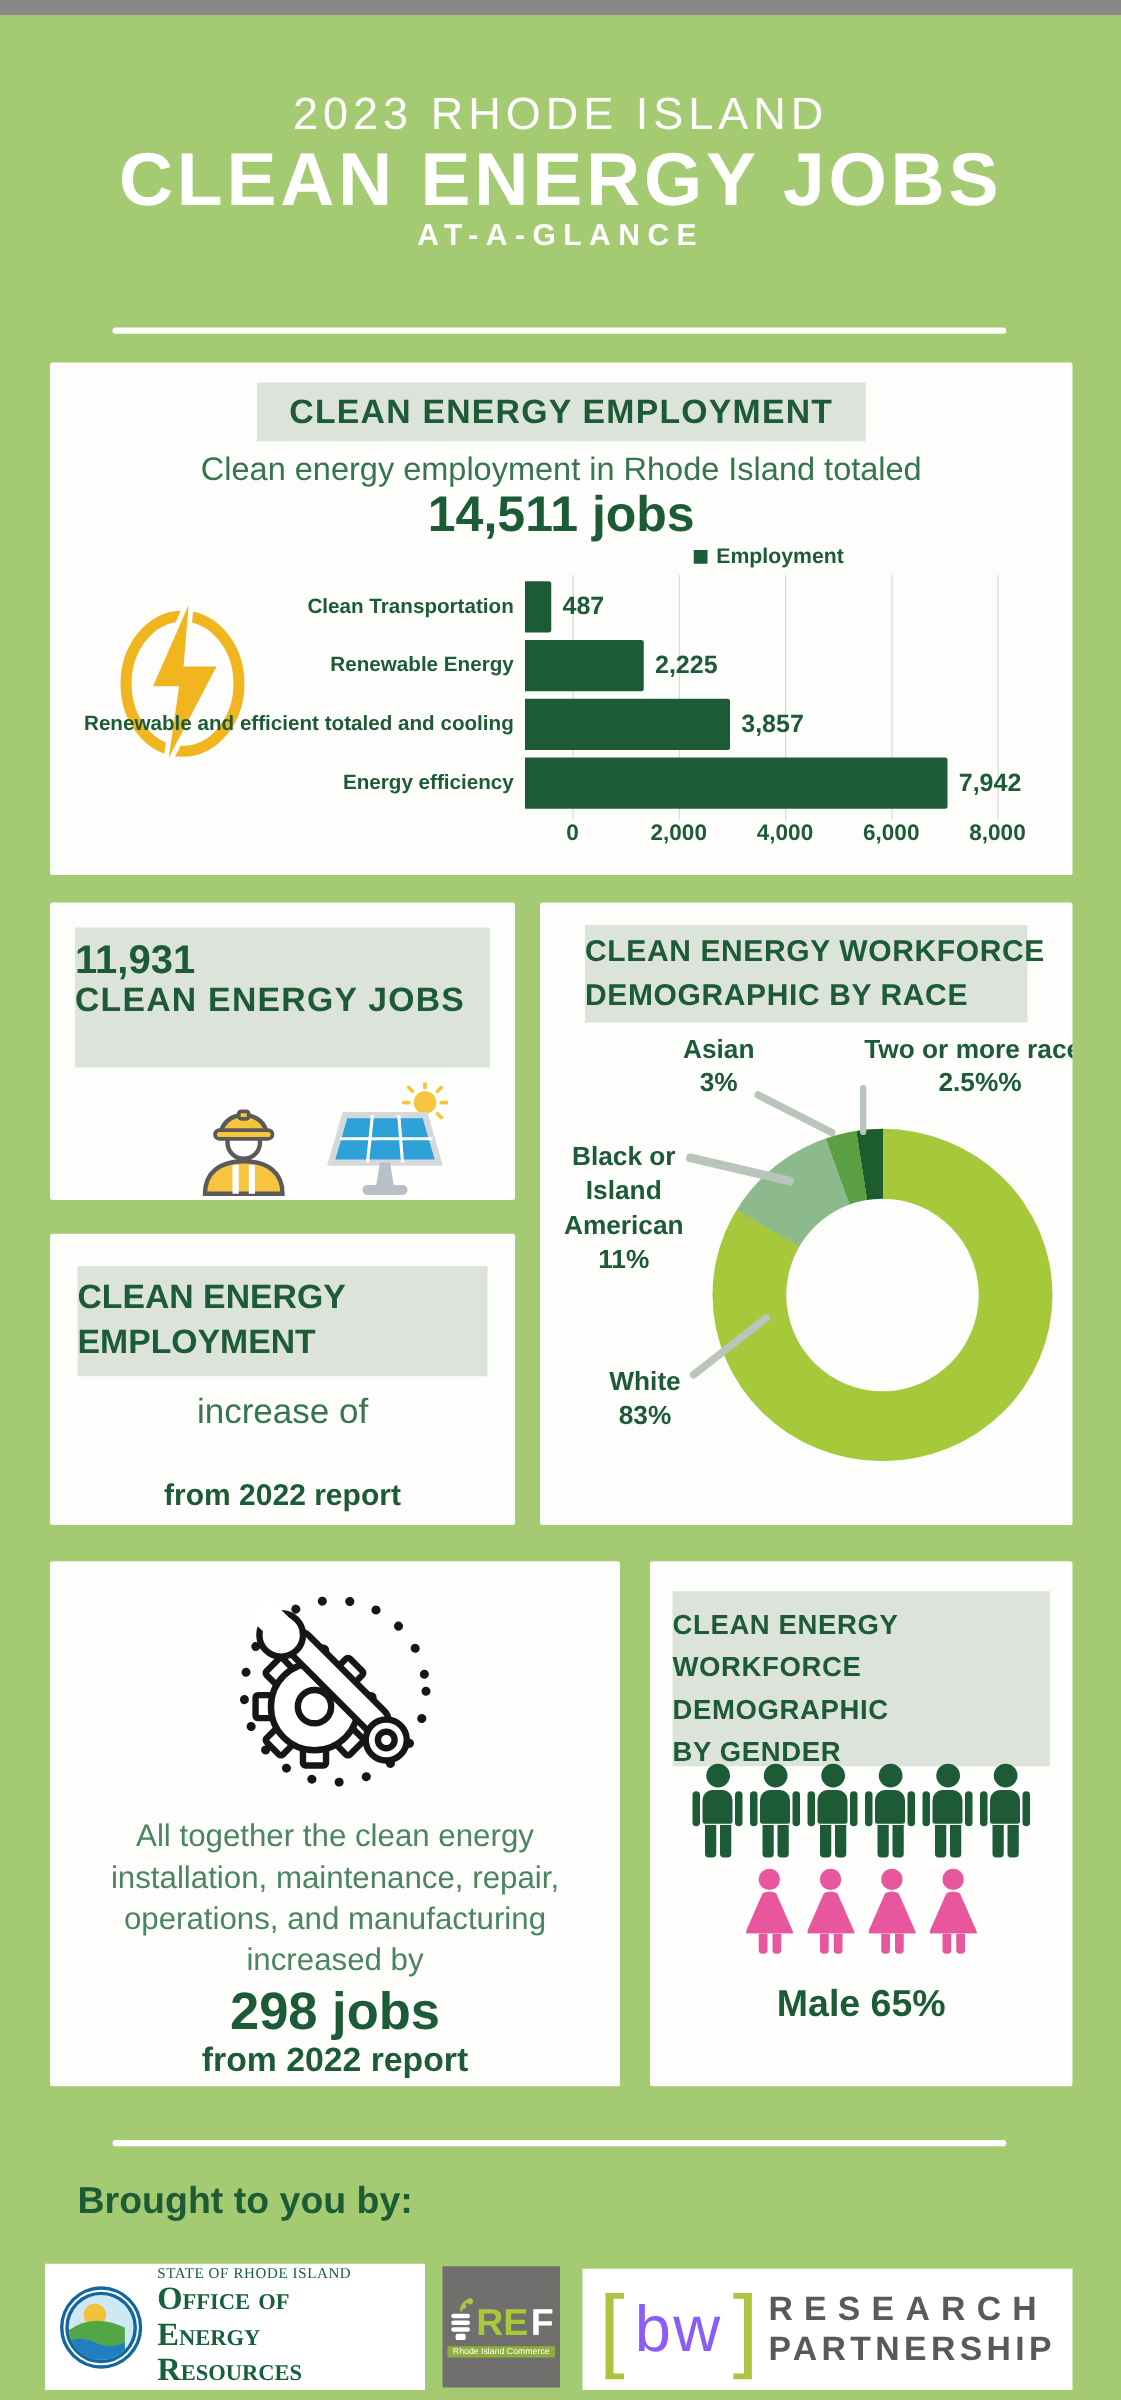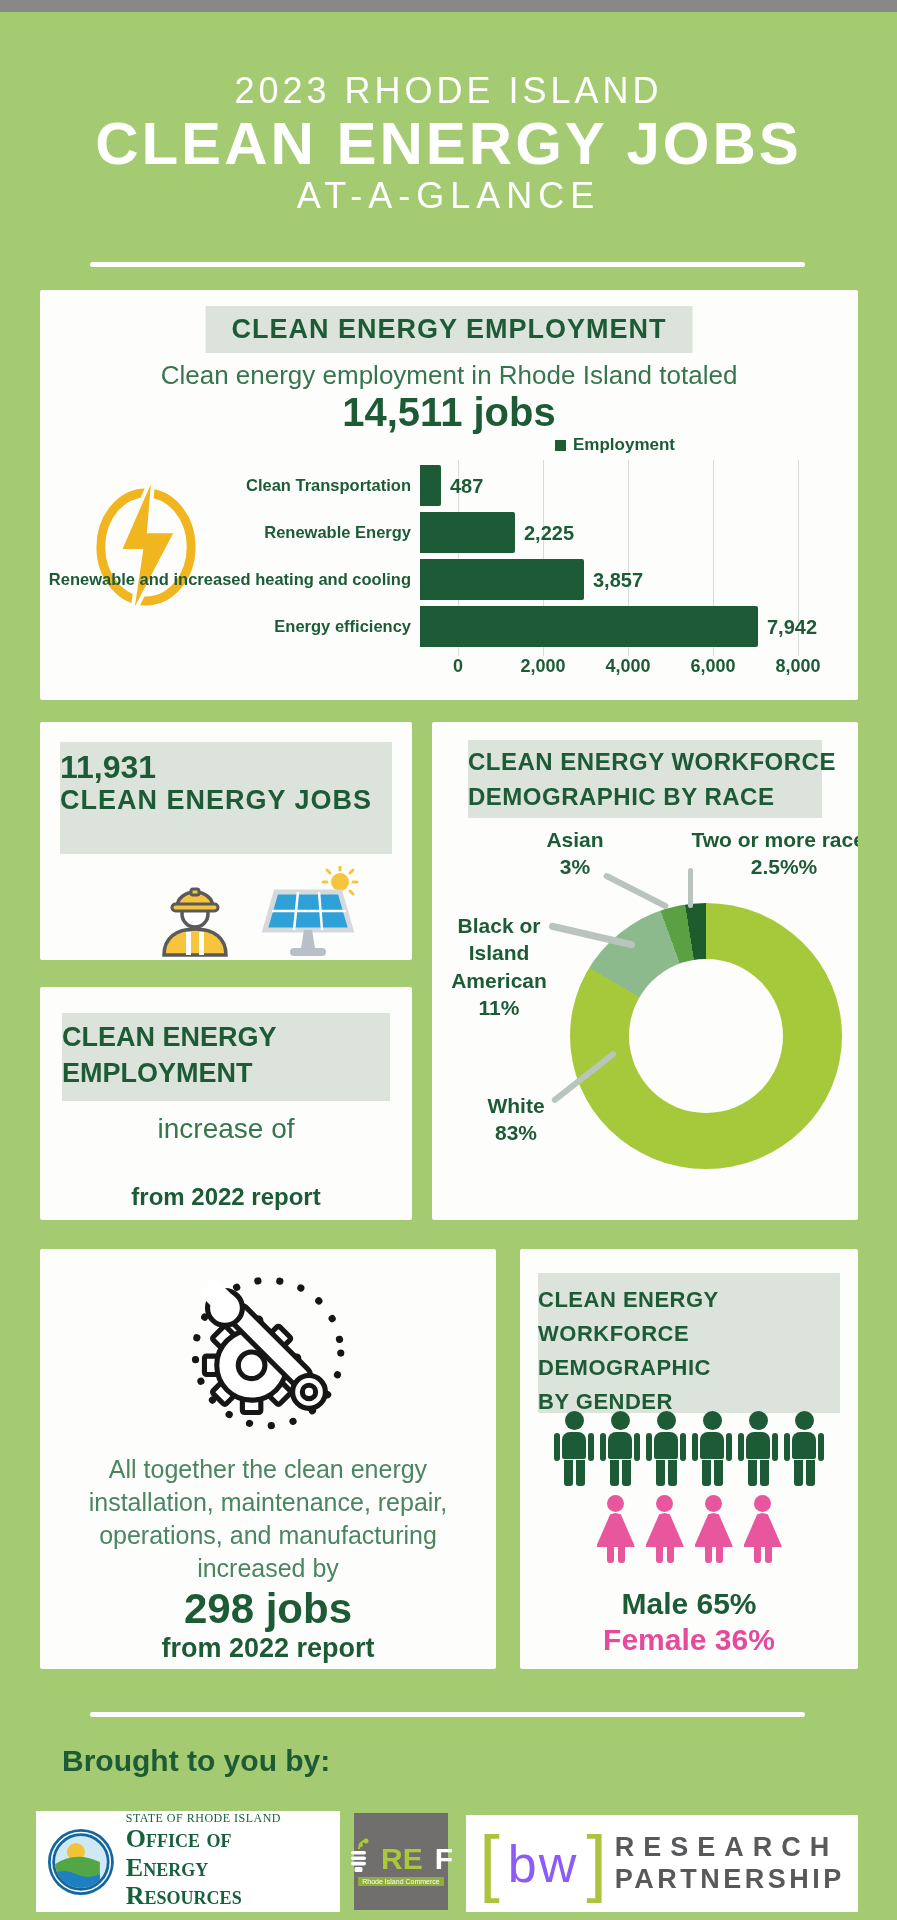--- a/index.html
+++ b/index.html
@@ -13,21 +13,21 @@
   body{font-family:"Liberation Sans",sans-serif;}
   #stage{position:relative;width:897px;height:1920px;background:var(--bg);margin:12px auto;overflow:hidden;}
   .abs{position:absolute;}
   .card{position:absolute;background:var(--card);border-radius:2px;overflow:hidden;}
   .graybox{background:var(--graybox);color:var(--dk);font-weight:bold;text-align:left;}
   .center{text-align:center;}
 
   
   .h1{left:0;right:0;top:58px;text-align:center;color:#fff;font-size:36px;letter-spacing:4px;font-weight:400;}
   .h2{left:0;right:0;top:97px;text-align:center;color:#fff;font-size:60px;font-weight:bold;letter-spacing:3px;}
-  .h3{left:0;right:0;top:163px;text-align:center;color:#fff;font-size:36px;letter-spacing:6px;font-weight:400;}
+  .h3{left:0;right:0;top:163px;text-align:center;color:#fff;font-size:24px;letter-spacing:6px;font-weight:700;}
   .rule{height:5px;background:#fff;border-radius:3px;}
 
   
   #card1{left:40px;top:278px;width:818px;height:410px;}
   .c1-titlebox{left:50%;transform:translateX(-50%);top:16px;padding:8px 26px;font-size:27px;letter-spacing:1px;white-space:nowrap;}
   .c1-sub{left:0;right:0;top:70px;color:var(--md);font-size:26px;}
   .c1-total{left:0;right:0;top:100px;color:var(--dk);font-size:40px;font-weight:bold;}
   .c1-legend{left:515px;top:145px;display:flex;align-items:center;gap:7px;color:var(--dk);font-weight:bold;font-size:17px;}
   .c1-legend .sw{width:11px;height:11px;background:var(--dk);}
   #lightning{left:52px;top:170px;}
@@ -102,21 +102,21 @@
   .female .p-legs{display:flex;justify-content:center;gap:4px;}
   .female .p-legs span{width:7px;height:16px;background:var(--p);border-radius:0 0 3px 3px;}
 
   
   .brought{left:62px;top:1732px;color:var(--dk);font-size:30px;font-weight:bold;}
   #logo-oer{left:36px;top:1799px;width:304px;height:101px;background:#fff;display:flex;align-items:center;gap:10px;padding:8px 10px;}
   .oer-text{color:#17603c;line-height:1.1;}
   .oer-l1{font-family:"Liberation Serif",serif;font-size:12px;font-weight:normal;letter-spacing:0.5px;}
   .oer-l2,.oer-l3{font-family:"Liberation Serif",serif;font-variant:small-caps;font-weight:bold;font-size:26px;}
   #logo-ref{left:354px;top:1801px;width:94px;height:97px;background:#706f6e;display:flex;flex-direction:column;align-items:center;justify-content:center;}
-  .ref-row{display:flex;align-items:flex-end;gap:12px;}
+  .ref-row{display:flex;align-items:flex-end;gap:2px;}
   .ref-re{color:#a9c93a;font-weight:bold;font-size:30px;line-height:1;}
   .ref-f{color:#fff;font-weight:bold;font-size:30px;line-height:1;}
   .ref-strip{margin-top:3px;background:#8faf3c;color:#fff;font-size:7px;padding:1px 4px;white-space:nowrap;}
   #logo-bw{left:466px;top:1803px;width:392px;height:97px;background:#fff;display:flex;align-items:center;justify-content:center;gap:8px;}
   .bw-br{color:#aec23f;font-size:74px;font-weight:300;line-height:0.85;}
   .bw-bw{color:#8b5cf6;font-size:52px;font-weight:400;line-height:1;letter-spacing:2px;}
   .bw-text{color:#58595b;font-weight:bold;line-height:1.15;}
   .bw-l1{font-size:27px;letter-spacing:9px;}
   .bw-l2{font-size:27px;letter-spacing:3.5px;}
 </style>
@@ -158,21 +158,21 @@
           </div>
         </div>
         <div class="bar-row">
           <div class="bar-cat">Renewable Energy</div>
           <div class="bar-track">
             <div class="bar-fill" style="width: 95px;"></div>
             <span class="bar-val" style="left: 104px;">2,225</span>
           </div>
         </div>
         <div class="bar-row">
-          <div class="bar-cat">Renewable and increased heating and cooling</div>
+          <div class="bar-cat">Renewable and efficient totaled and cooling</div>
           <div class="bar-track">
             <div class="bar-fill" style="width: 164px;"></div>
             <span class="bar-val" style="left: 173px;">3,857</span>
           </div>
         </div>
         <div class="bar-row">
           <div class="bar-cat">Energy efficiency</div>
           <div class="bar-track">
             <div class="bar-fill" style="width: 338px;"></div>
             <span class="bar-val" style="left: 347px;">7,942</span>
@@ -375,21 +375,20 @@
         <div class="person female">
           <div class="p-head"></div>
           <div class="p-body"></div>
           <div class="p-legs">
             <span></span>
             <span></span>
           </div>
         </div>
       </div>
     <div class="abs c6-male center">Male 65%</div>
-    <div class="abs c6-female center">Female 36%</div>
   </div>
 
   <div class="abs rule" style="left:90px;top:1700px;width:715px;"></div>
   <div class="abs brought">Brought to you by:</div>
 
   <div class="abs" id="logo-oer">
     <svg width="70" height="70" viewBox="0 0 70 70">
       <circle cx="35" cy="35" r="33" fill="#13669e"></circle>
       <circle cx="35" cy="35" r="26" fill="#cfe9f4"></circle>
       <clipPath id="sealclip">

